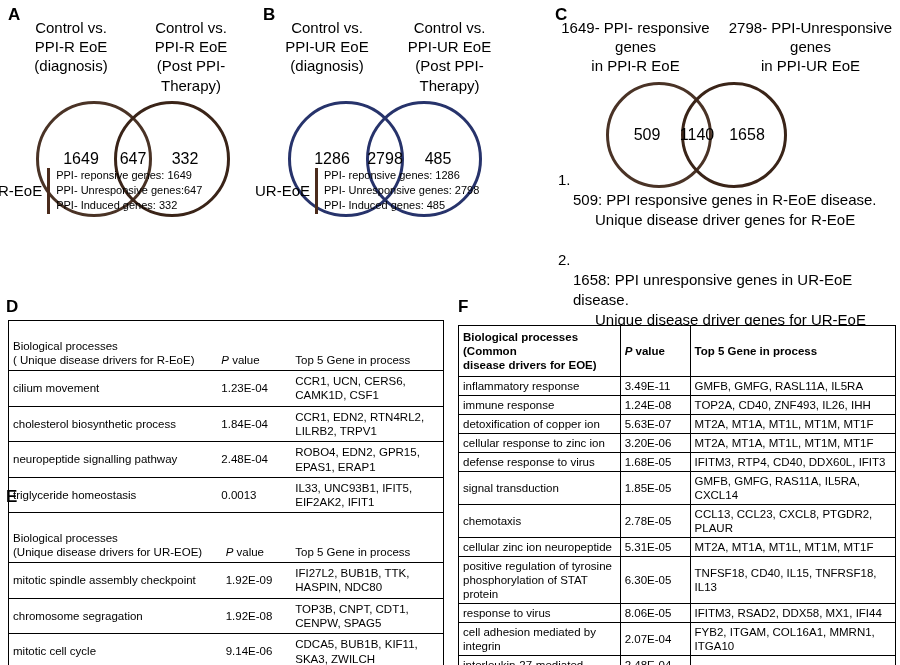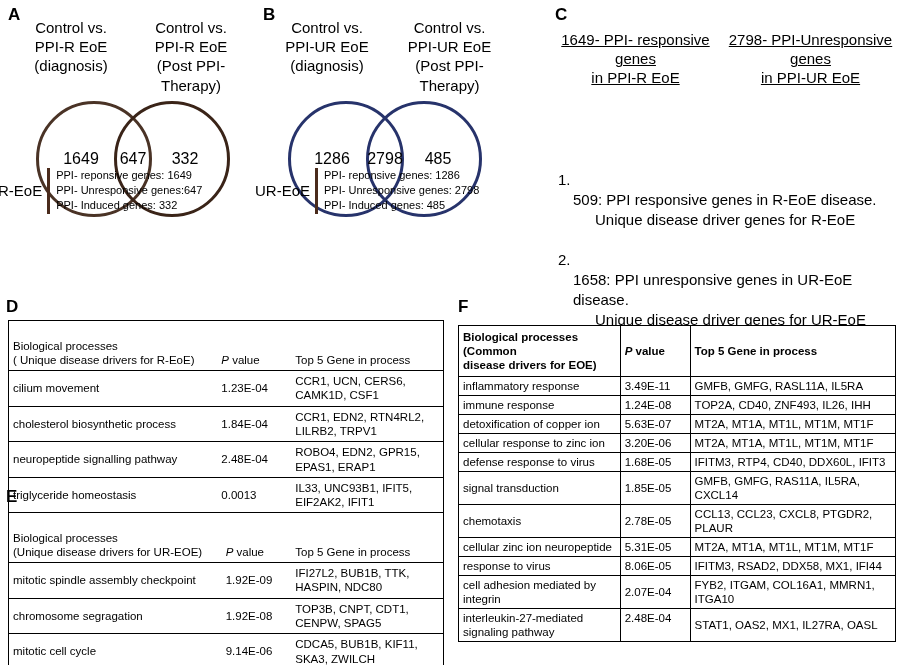--- a/index.html
+++ b/index.html
@@ -175,29 +175,36 @@
   <div class="legend-bar"></div>
   <div class="legend-lines">
     <div>PPI- reponsive genes: 1286</div>
     <div>PPI- Unresponsive genes: 2798</div>
     <div>PPI- Induced genes: 485</div>
   </div>
 </div>
 
 <div class="panel-letter" style="left:555px; top:6px;">C</div>
 
-<div class="venn-block" style="left:548px; top:30px; width:350px;text-decoration:underline;">
+<div class="venn-block" style="left:548px; top:18px; width:350px;">
   <div class="venn-titles">
     <div class="venn-title" style="width:175px;">1649- PPI- responsive
 genes
 in PPI-R EoE</div>
     <div class="venn-title" style="width:175px;">2798- PPI-Unresponsive
 genes
 in PPI-UR EoE</div>
   </div>
+  <div class="venn-area" style="height:110px; margin-top:4px;">
+    <div class="circle" style="left:58px; top:2px; width:106px; height:106px; border:3.5px solid #4a3326;"></div>
+    <div class="circle" style="left:133px; top:2px; width:106px; height:106px; border:3.5px solid #3a2418;"></div>
+    <div class="venn-num" style="left:99px; top:55px;">509</div>
+    <div class="venn-num" style="left:149px; top:55px;">1140</div>
+    <div class="venn-num" style="left:199px; top:55px;">1658</div>
+  </div>
 </div>
 
 <div class="c-list" style="left:558px; top:170px; width:340px;">
   <div class="c-item">
     <div class="c-idx">1.</div>
     <div class="c-text">
       <span>509: PPI responsive genes in R-EoE disease.</span>
       <span class="c-indent">Unique disease driver genes for R-EoE</span>
     </div>
   </div>
@@ -350,20 +357,26 @@
         <td class="hdr-main">chemotaxis</td>
         <td class="col-p">2.78E-05</td>
         <td>CCL13, CCL23, CXCL8, PTGDR2, PLAUR</td>
       </tr>
       <tr>
         <td class="hdr-main">cellular zinc ion neuropeptide</td>
         <td class="col-p">5.31E-05</td>
         <td>MT2A, MT1A, MT1L, MT1M, MT1F</td>
       </tr>
       <tr>
+        <td class="hdr-main">positive regulation of tyrosine
+phosphorylation of STAT protein</td>
+        <td class="col-p">6.30E-05</td>
+        <td>TNFSF18, CD40, IL15, TNFRSF18, IL13</td>
+      </tr>
+      <tr>
         <td class="hdr-main">response to virus</td>
         <td class="col-p">8.06E-05</td>
         <td>IFITM3, RSAD2, DDX58, MX1, IFI44</td>
       </tr>
       <tr>
         <td class="hdr-main">cell adhesion mediated by integrin</td>
         <td class="col-p">2.07E-04</td>
         <td>FYB2, ITGAM, COL16A1, MMRN1, ITGA10</td>
       </tr>
       <tr>

